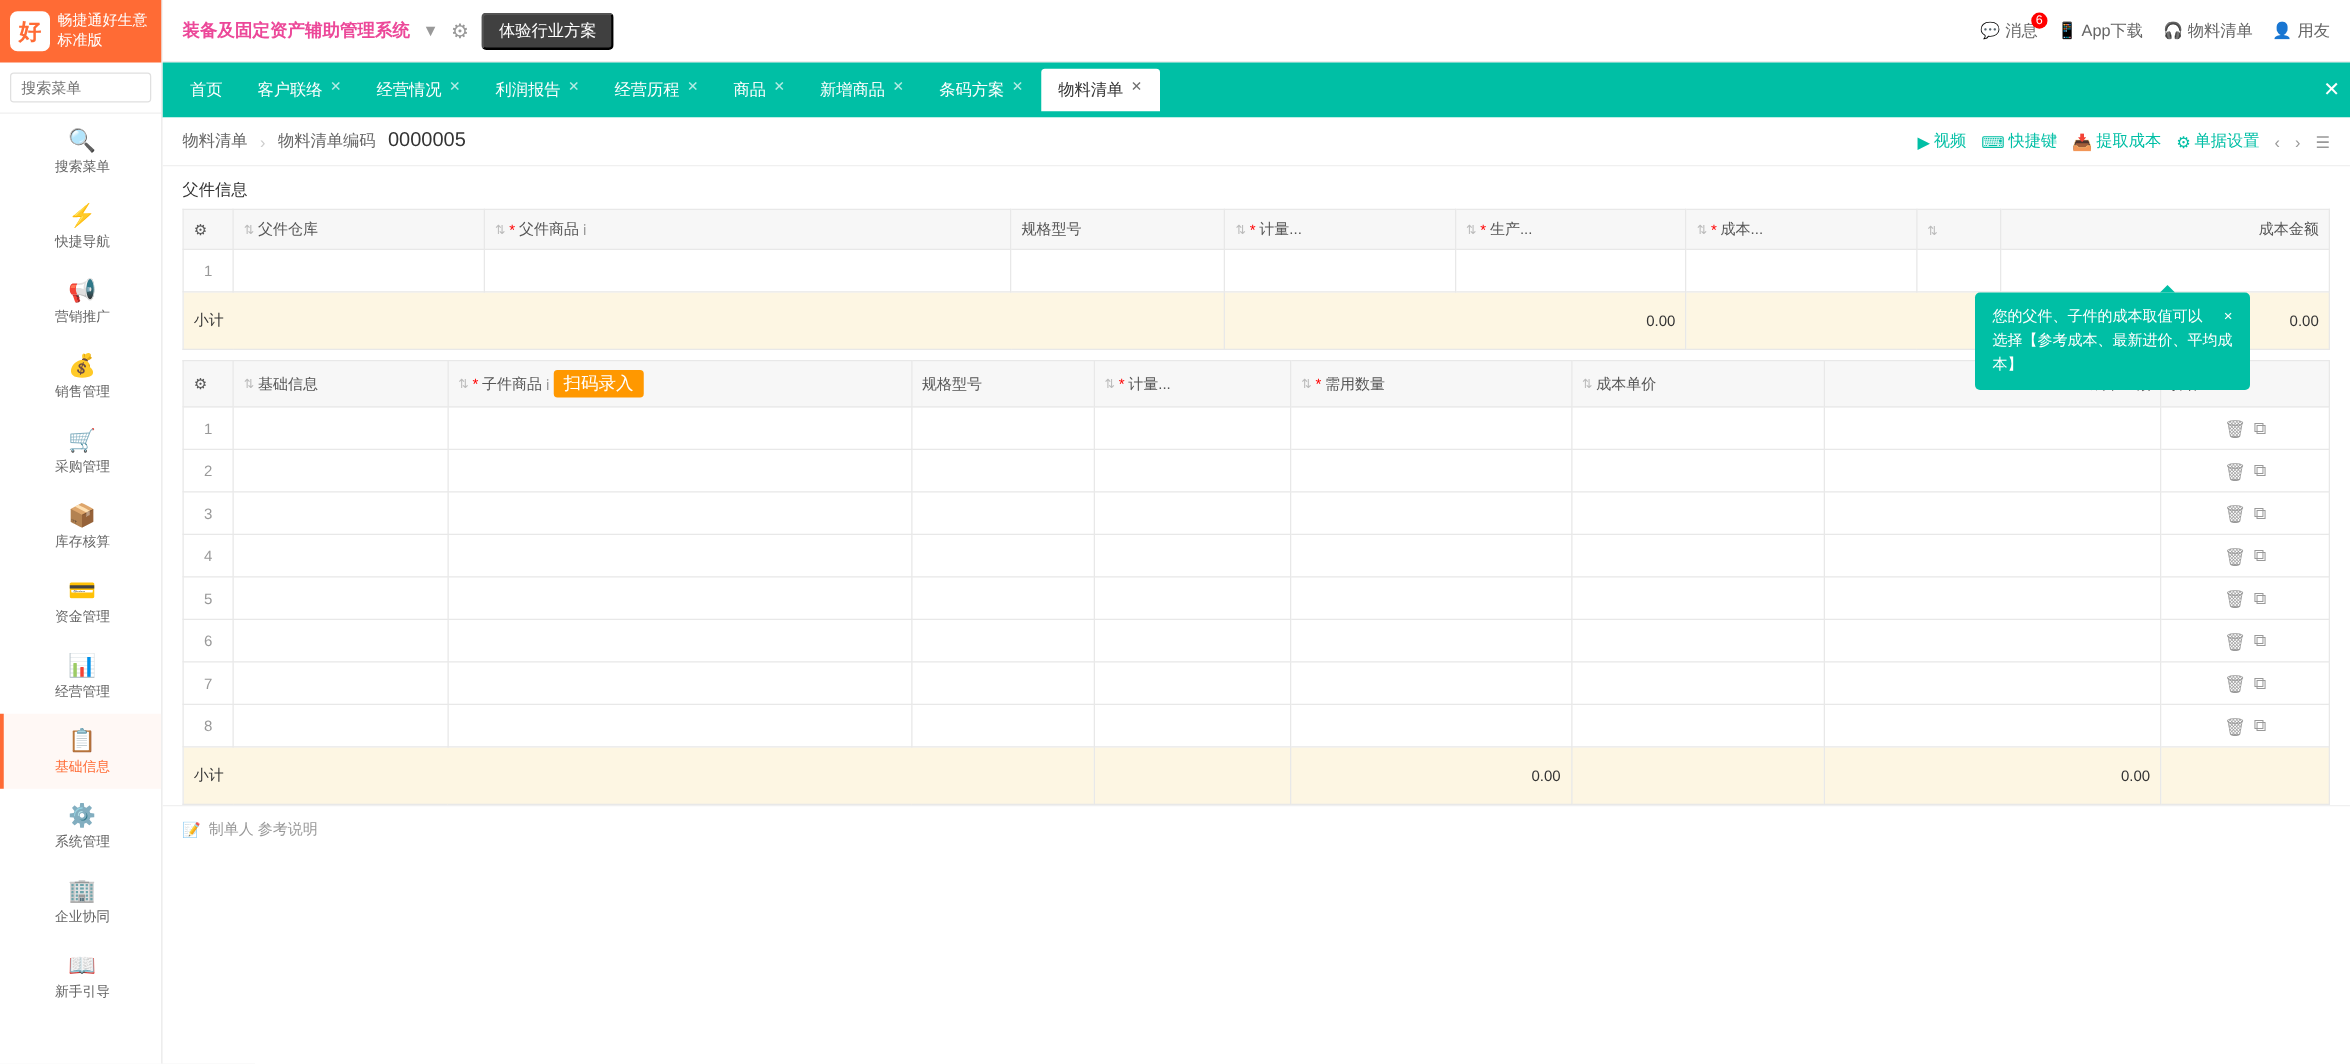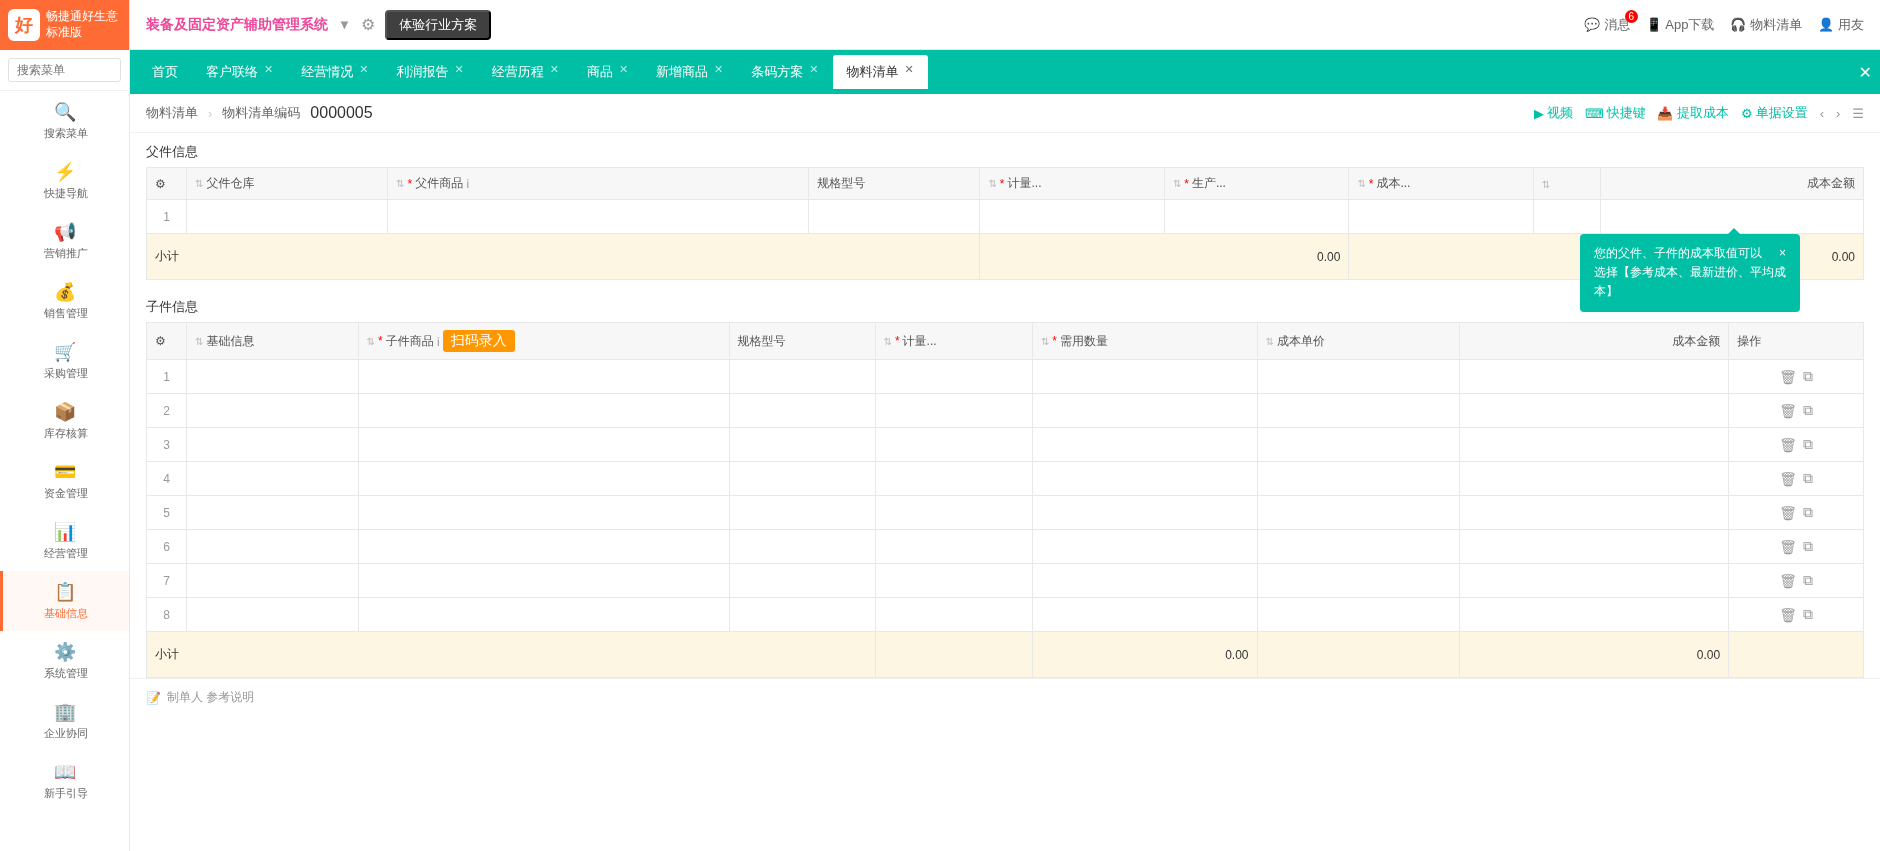--- a/index.html
+++ b/index.html
@@ -395,21 +395,20 @@
             <td class="subtotal-label" colspan="4">小计</td>
             <td class="subtotal-val" colspan="2" style="text-align:right;padding-right:8px;">0.00</td>
             <td colspan="2"></td>
             <td class="subtotal-val" style="text-align:right;padding-right:8px;">0.00</td>
           </tr>
         </tbody>
       </table>
     </div>
 
     <div class="section" style="margin-top:8px;">
-      <div class="section-title">子件信息</div>
       <table class="data-table">
         <thead>
           <tr>
             <th class="th-gear settings-icon">⚙</th>
             <th>
               <div class="th-inner">
                 <span class="sort-icon">⇅</span>
                 <span>基础信息</span>
               </div>
             </th>

